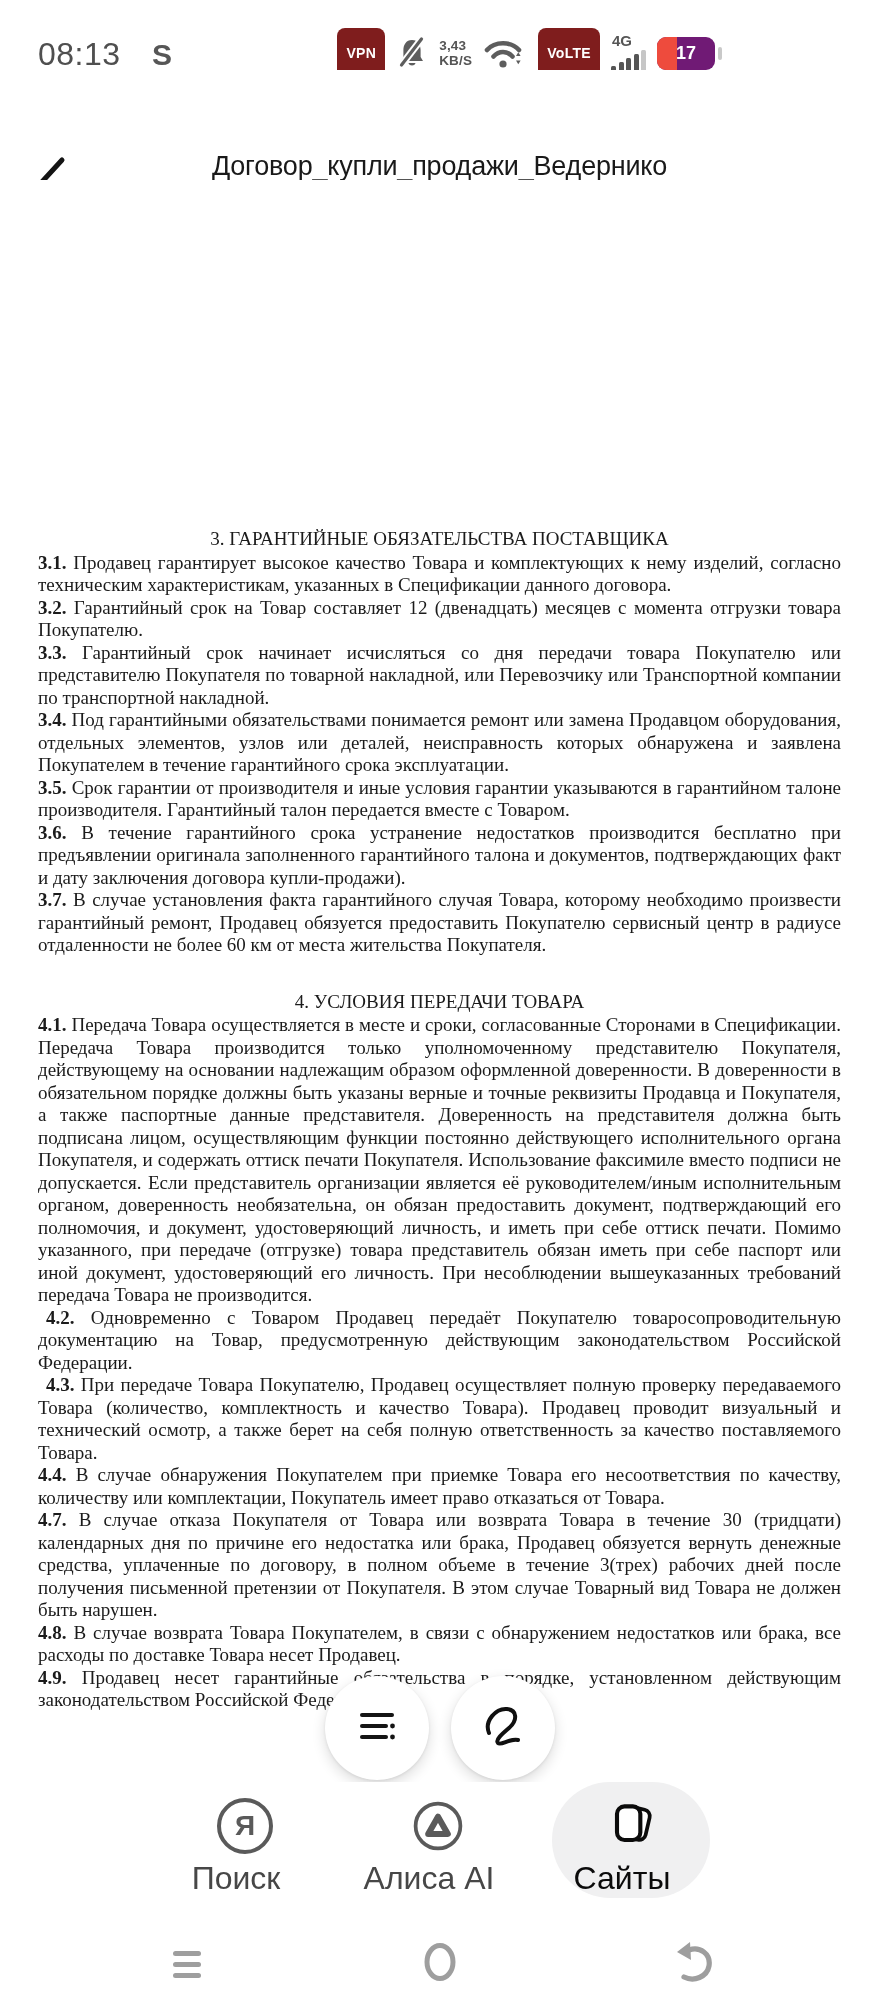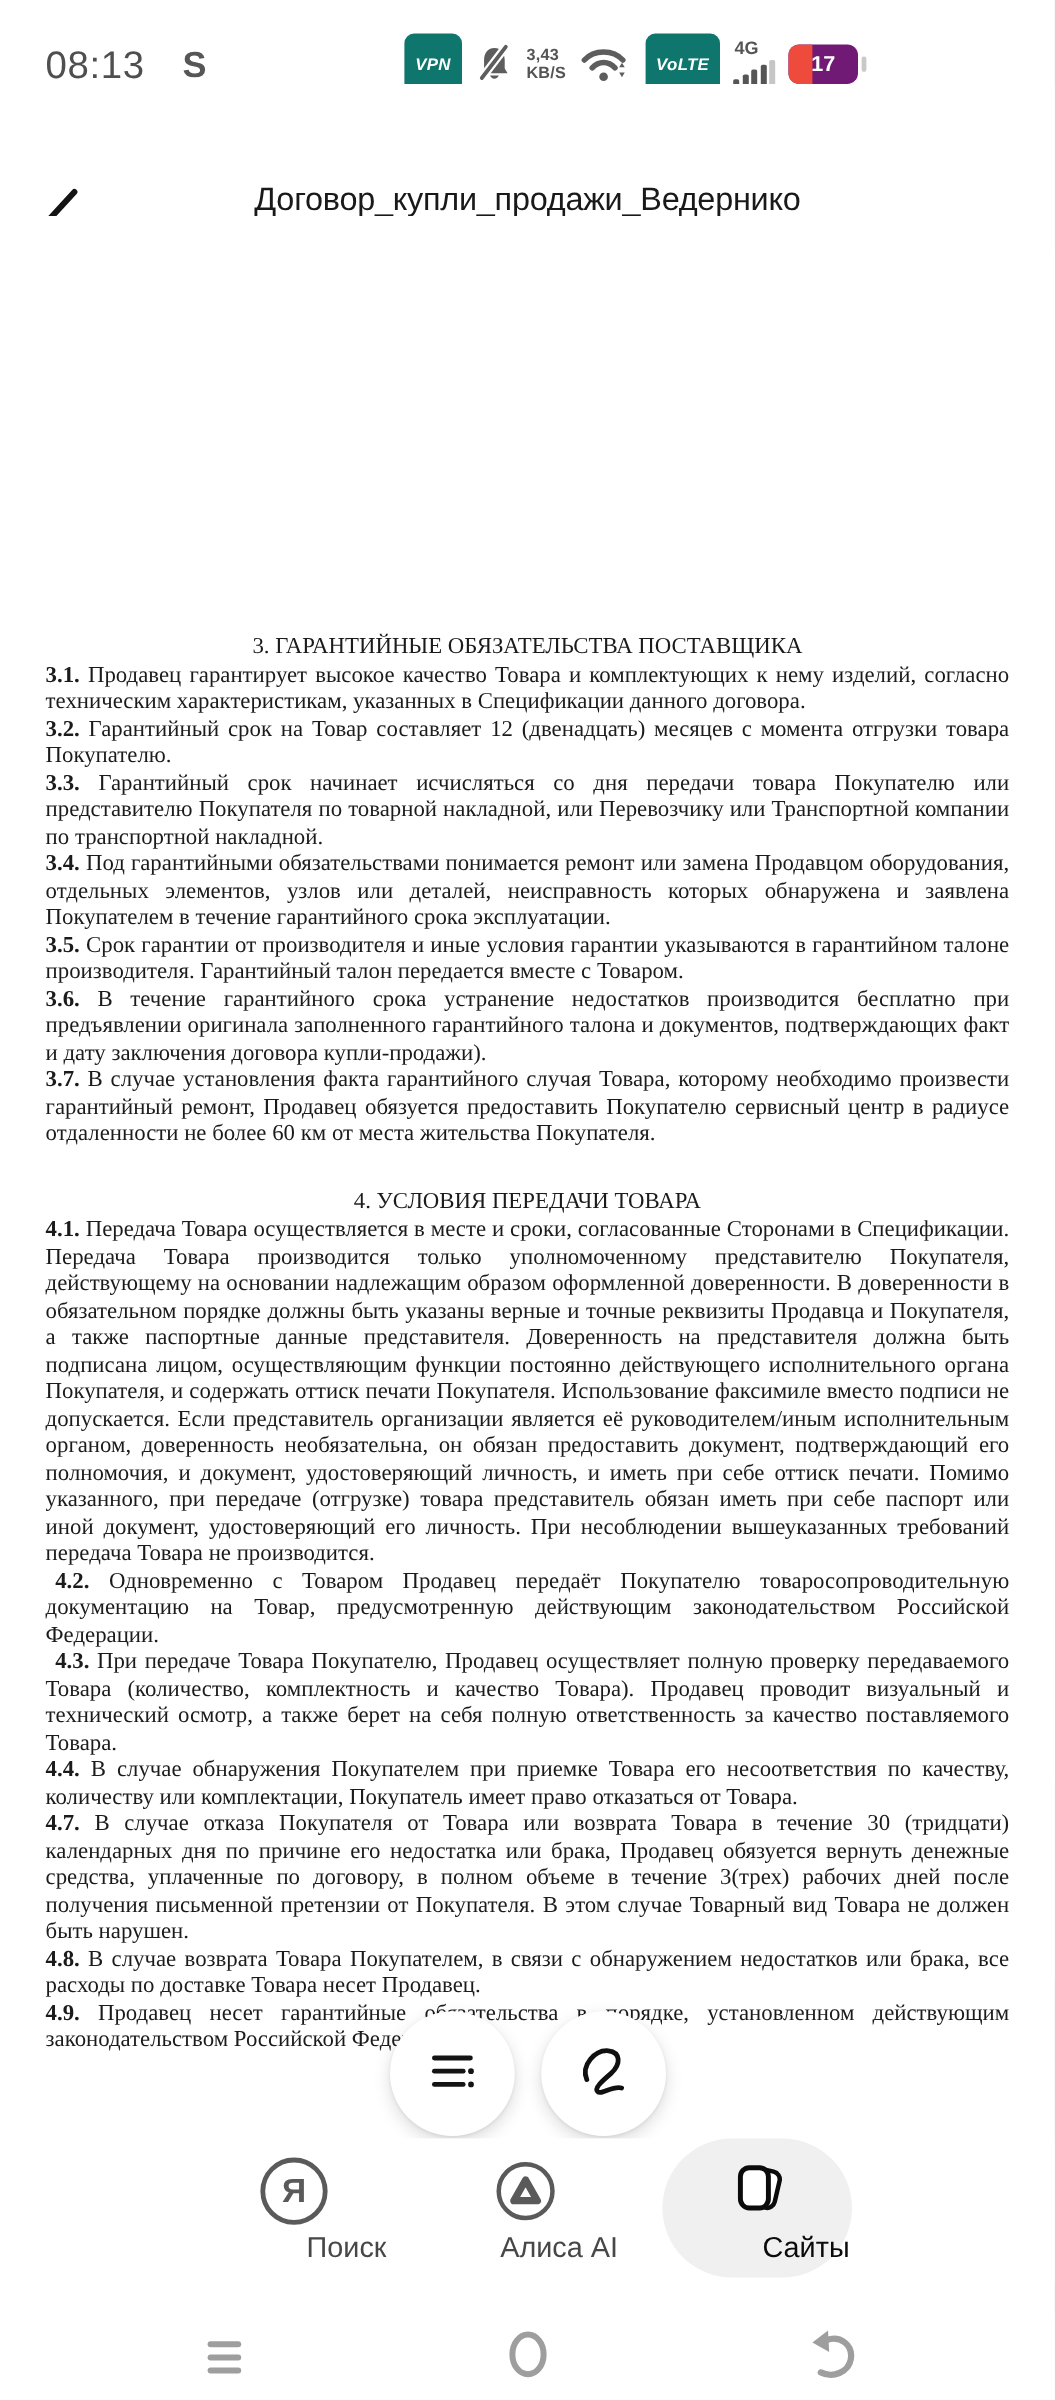--- a/index.html
+++ b/index.html
@@ -4,22 +4,22 @@
 <style>
   html,body{margin:0;padding:0;background:#e9e9e9;}
   .screen{position:relative;width:879px;height:2000px;background:#ffffff;overflow:hidden;
           font-family:"Liberation Sans","DejaVu Sans",sans-serif;}
 
   
   .status-bar{position:absolute;top:0;left:0;width:740px;height:70px;margin-top:18px;}
   .sb-time{position:absolute;left:38px;top:18px;font-size:32px;font-weight:500;color:#4f4f4f;letter-spacing:.5px;}
   .sb-slogo{position:absolute;left:152px;top:20px;font-size:30px;font-weight:800;color:#565656;}
   .sb-right{position:absolute;right:18px;top:0;height:70px;display:flex;align-items:center;gap:11px;}
-  .sb-badge{background:#0f766e;color:#fff;font-size:14px;font-weight:700;border-radius:8px;
-            padding:18px 9px;line-height:1;letter-spacing:.3px;font-style:italic;}
+  .sb-badge{background:#7f1d1d;color:#fff;font-size:14px;font-weight:700;border-radius:8px;
+            padding:18px 9px;line-height:1;letter-spacing:.3px;}
   .sb-speed{display:flex;flex-direction:column;justify-content:center;color:#555;
             font-size:13.5px;font-weight:700;line-height:15px;letter-spacing:.2px;}
   .sb-signal{display:flex;flex-direction:column;align-items:flex-start;}
   .sb-signal .nt{font-size:15px;font-weight:700;color:#555;line-height:14px;margin-left:1px;}
   .bars{display:flex;align-items:flex-end;gap:2.5px;margin-top:2px;}
   .bars i{display:block;width:5px;background:#555;border-radius:1.5px;}
   .bars i.lt{background:#c6c6c6;}
   .battery{position:relative;width:58px;height:33px;border-radius:9px;overflow:hidden;background:#701a75;}
   .battery .fill{position:absolute;left:0;top:0;bottom:0;width:34%;background:#ee4b3d;}
   .battery .pct{position:absolute;inset:0;display:flex;align-items:center;justify-content:center;
@@ -52,21 +52,21 @@
   .fab.contents{left:325px;top:1676px;}
   .fab.draw{left:451px;top:1676px;}
 
   
   .bottom-nav{position:absolute;left:0;top:1782px;width:879px;height:122px;background:#fff;}
   .nav-item{position:absolute;top:0;width:190px;height:118px;cursor:pointer;}
   .nav-item .pill{position:absolute;left:50%;top:0;transform:translateX(-50%);
                   width:158px;height:116px;border-radius:60px;background:#f0f0f1;}
   .nav-icon{position:absolute;left:50%;transform:translateX(-50%);top:16px;width:56px;height:56px;
             display:flex;align-items:center;justify-content:center;}
-  .nav-label{position:absolute;left:0;right:18px;top:78px;text-align:right;font-size:24px;color:#474747;}
+  .nav-label{position:absolute;left:0;right:18px;top:78px;text-align:center;font-size:32px;color:#474747;}
   .nav-item.active .nav-label{color:#0b0b0b;}
   .ya-circle{width:48px;height:48px;border:4px solid #5a5a5a;border-radius:50%;
              display:flex;align-items:center;justify-content:center;}
   .ya-circle span{font-size:28px;font-weight:600;color:#5a5a5a;line-height:1;}
 
   
   .sys-nav{position:absolute;left:0;top:1928px;width:879px;height:72px;background:#fff;}
   .sys-btn{position:absolute;top:0;width:72px;height:72px;display:flex;align-items:center;
            justify-content:center;cursor:pointer;}
   .sys-btn.recents{left:151px;}

